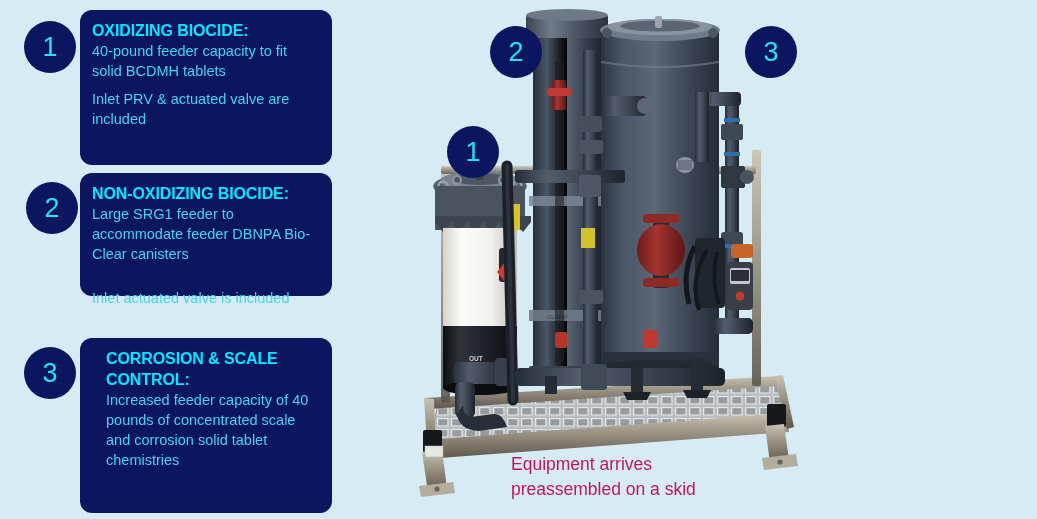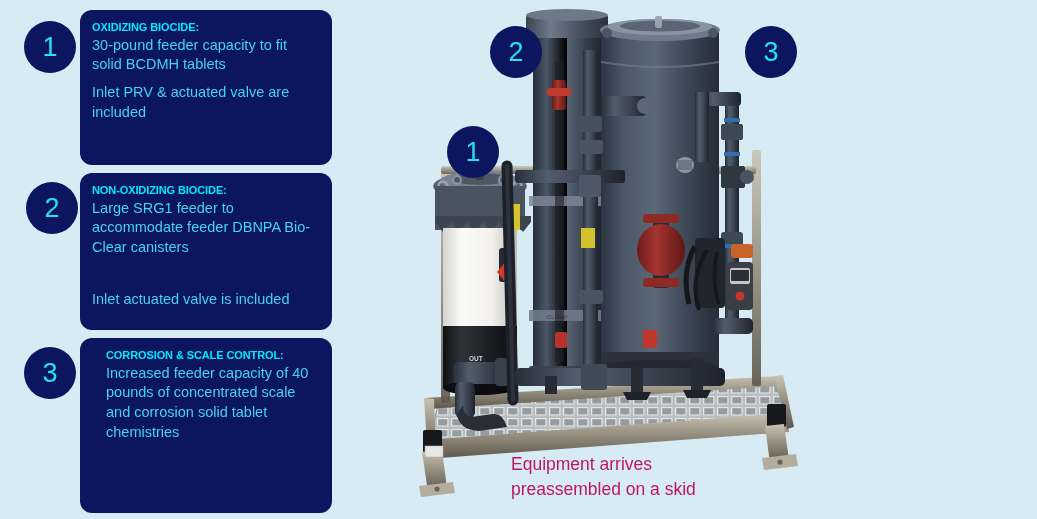--- a/index.html
+++ b/index.html
@@ -23,39 +23,39 @@
   .callout {
     position: absolute;
     left: 80px;
     width: 252px;
     background: #0b1560;
     border-radius: 12px;
     box-sizing: border-box;
     padding: 10px 14px 10px 12px;
   }
   .callout-1 { top: 10px;  height: 155px; }
-  .callout-2 { top: 173px; height: 157px; }
+  .callout-2 { top: 173px; height: 123px; }
   .callout-3 { top: 338px; height: 175px; padding-left: 26px; }
 
   .callout-heading {
     color: #00e9ff;
     font-weight: bold;
-    font-size: 11px;
+    font-size: 16px;
     line-height: 1.32;
     letter-spacing: -0.1px;
     margin: 0 0 1px 0;
   }
   .callout-body {
     color: #45d3ef;
     font-size: 14.5px;
     line-height: 1.37;
     margin: 0;
   }
   .callout-body.spaced { margin-top: 8px; }
-  .callout-body.spaced-sm { margin-top: 32px; }
+  .callout-body.spaced-sm { margin-top: 24px; }
 
   
   .num-circle {
     position: absolute;
     width: 52px;
     height: 52px;
     border-radius: 50%;
     background: #0b1560;
     color: #22e3f5;
     font-size: 27px;
@@ -93,21 +93,21 @@
     height: 500px;
   }
 </style>
 </head>
 <body style="background: rgb(214, 235, 244);">
 
 <div id="stage" style="background: rgb(214, 235, 244);">
 
   <div class="callout callout-1">
     <p class="callout-heading">OXIDIZING BIOCIDE:</p>
-    <p class="callout-body">30-pound feeder capacity to fit solid BCDMH tablets</p>
+    <p class="callout-body">40-pound feeder capacity to fit solid BCDMH tablets</p>
     <p class="callout-body spaced">Inlet PRV &amp; actuated valve are included</p>
   </div>
   <div class="num-circle nc-side-1">
     <span>1</span>
   </div>
 
   <div class="callout callout-2">
     <p class="callout-heading">NON-OXIDIZING BIOCIDE:</p>
     <p class="callout-body">Large SRG1 feeder to accommodate feeder DBNPA Bio-Clear canisters</p>
     <p class="callout-body spaced-sm">Inlet actuated valve is included</p>

